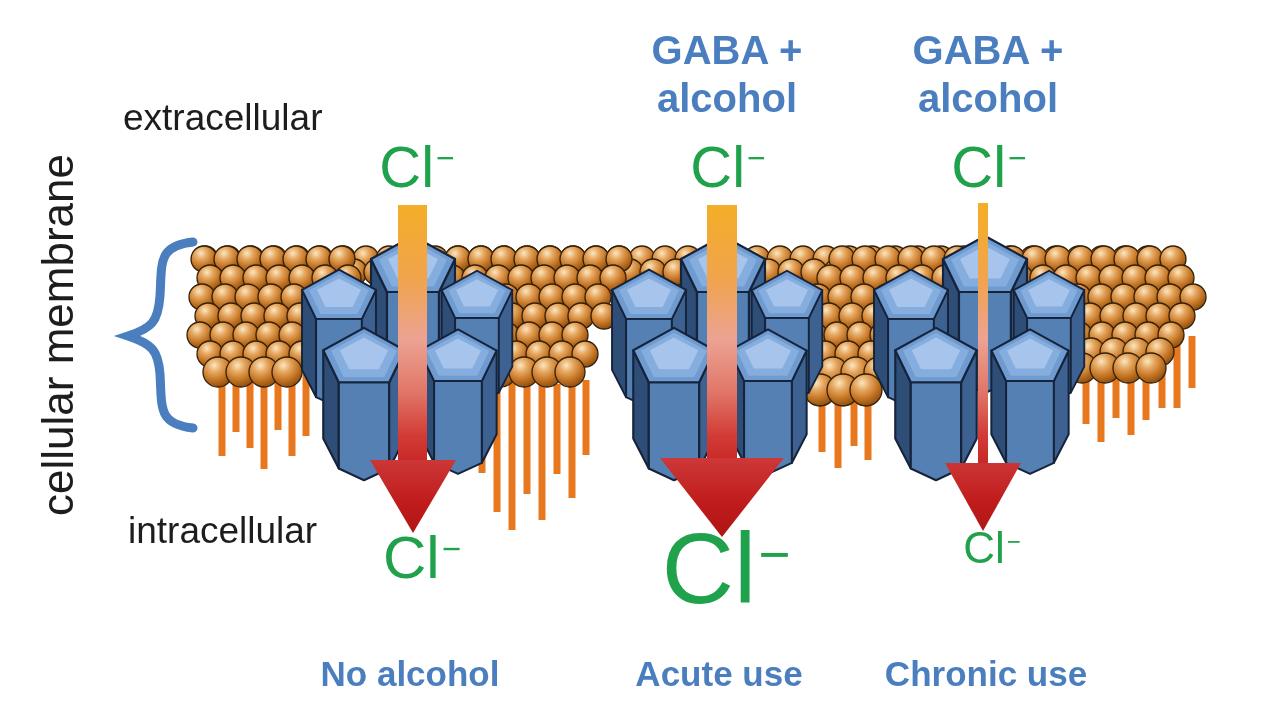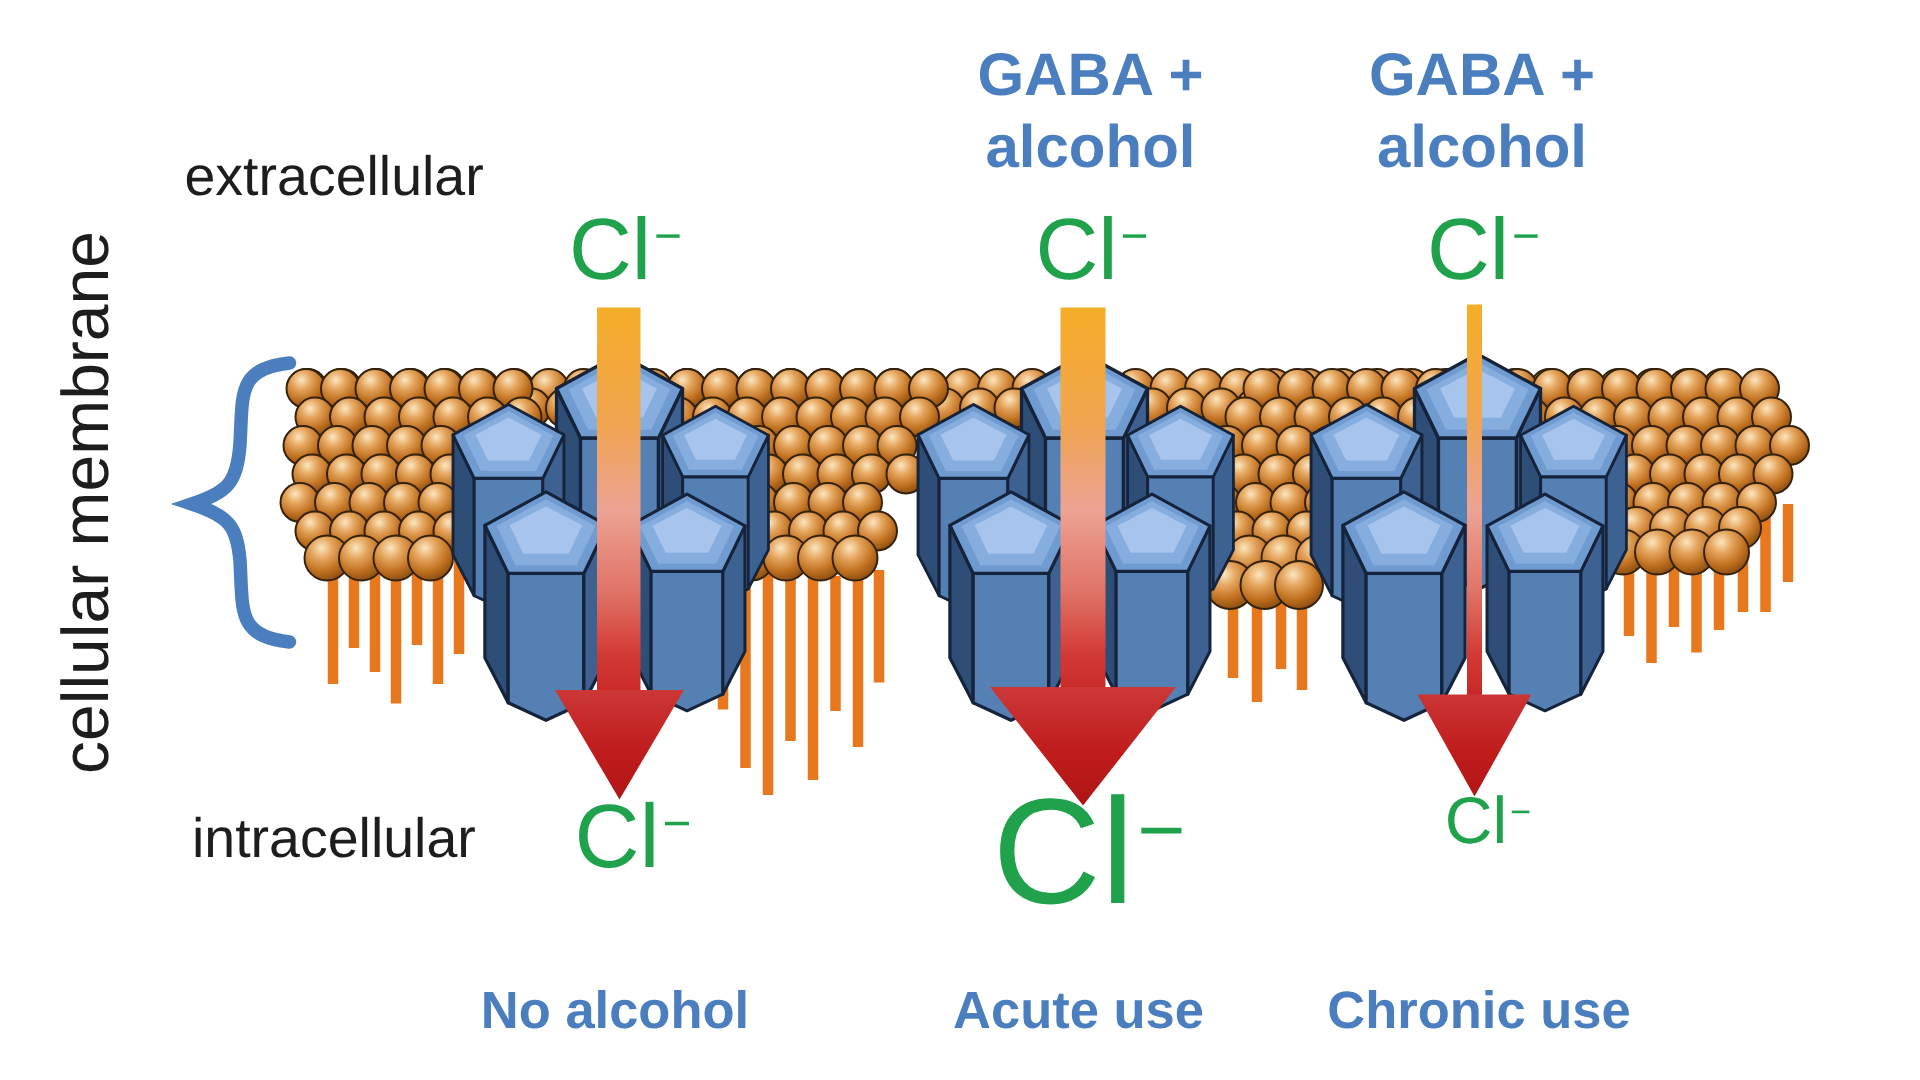--- a/index.html
+++ b/index.html
@@ -487,21 +487,21 @@
           <polygon points="660,458 784,458 722,537" fill="url(#headG)"></polygon>
         </g>
         <g>
           <rect x="978" y="203" width="10" height="262" fill="url(#shaftG)"></rect>
           <polygon points="945,463 1021,463 983,531" fill="url(#headG)"></polygon>
         </g>
       </g>
   </svg>
 
   <div class="txt black-lbl" style="left:123px;top:97px">extracellular</div>
-  <div class="txt black-lbl" style="left:128px;top:538px">intracellular</div>
+  <div class="txt black-lbl" style="left:128px;top:510px">intracellular</div>
   <div class="vert-lbl">cellular membrane</div>
 
   <div class="txt hdr" style="left:727px;top:26px">
     <div>GABA +</div>
     <div>alcohol</div>
   </div>
   <div class="txt hdr" style="left:988px;top:26px">
     <div>GABA +</div>
     <div>alcohol</div>
   </div>

